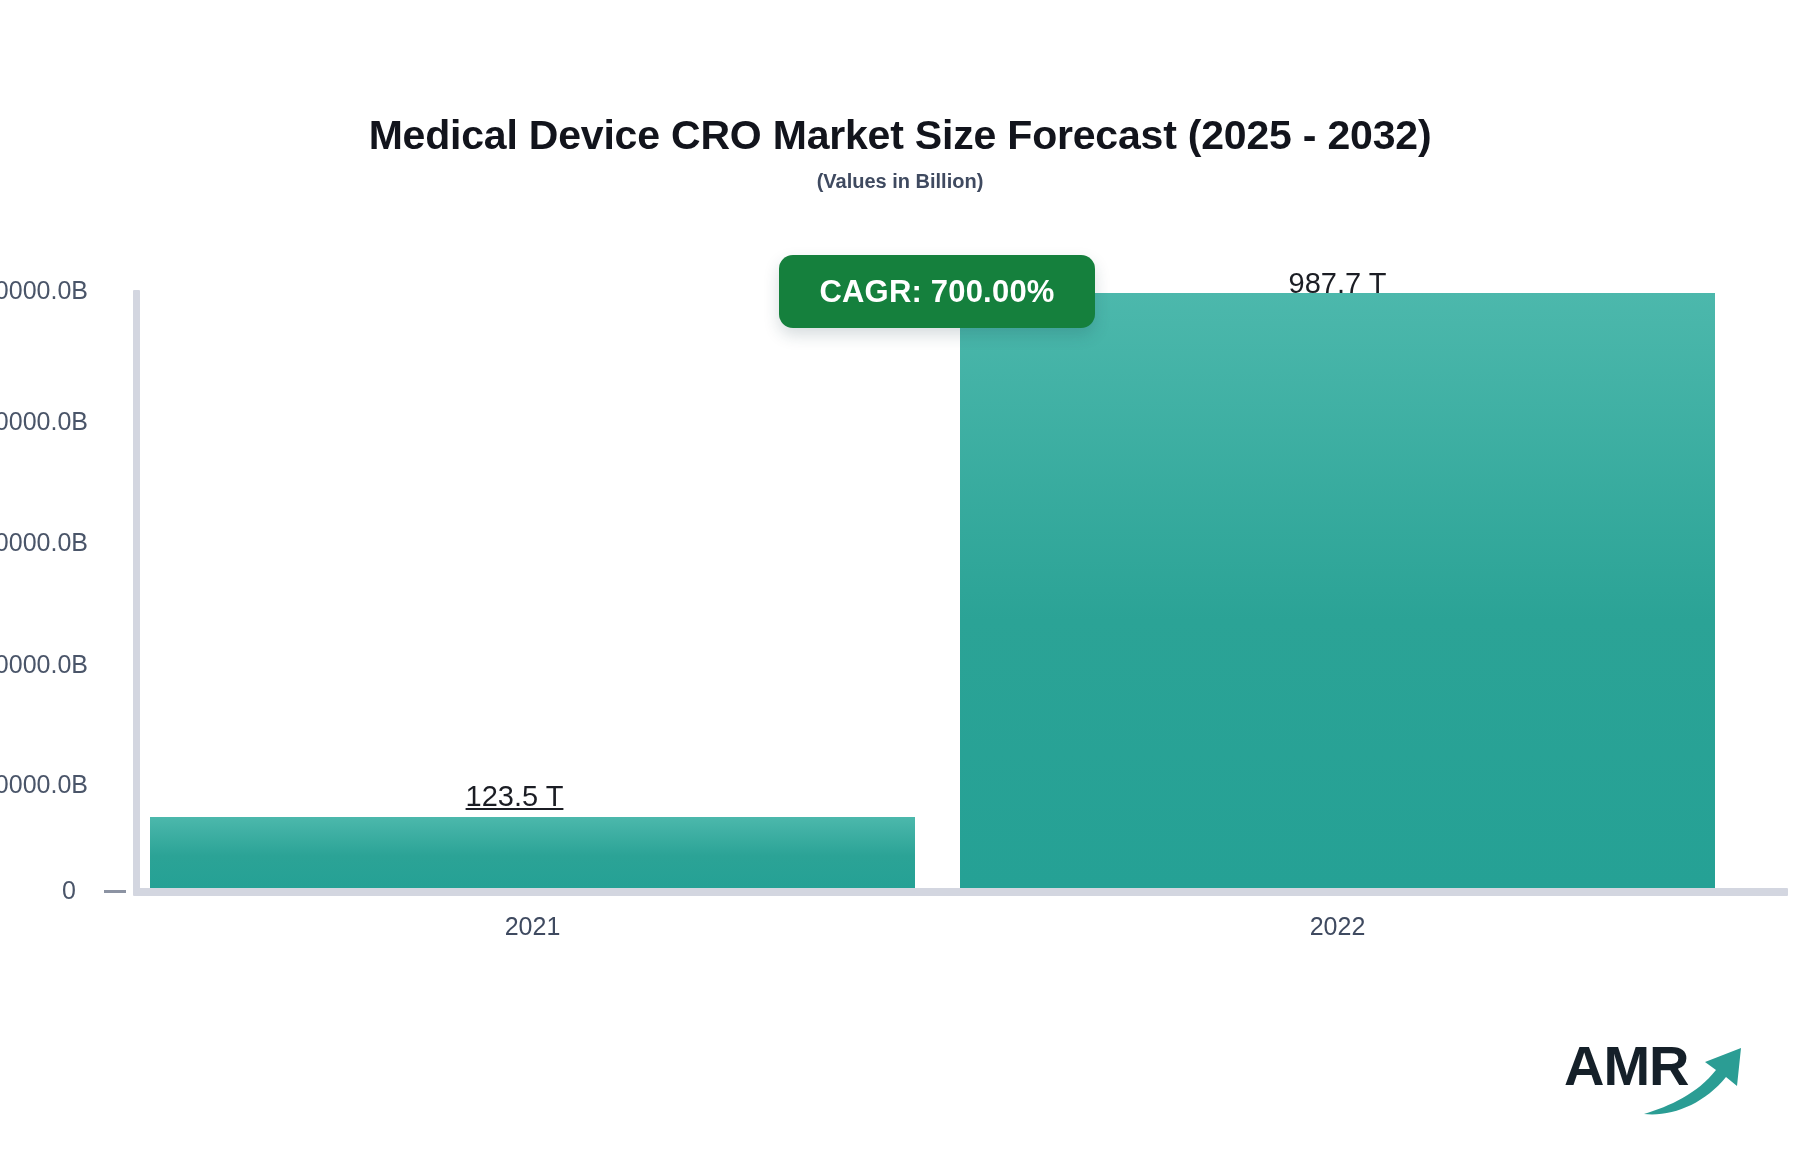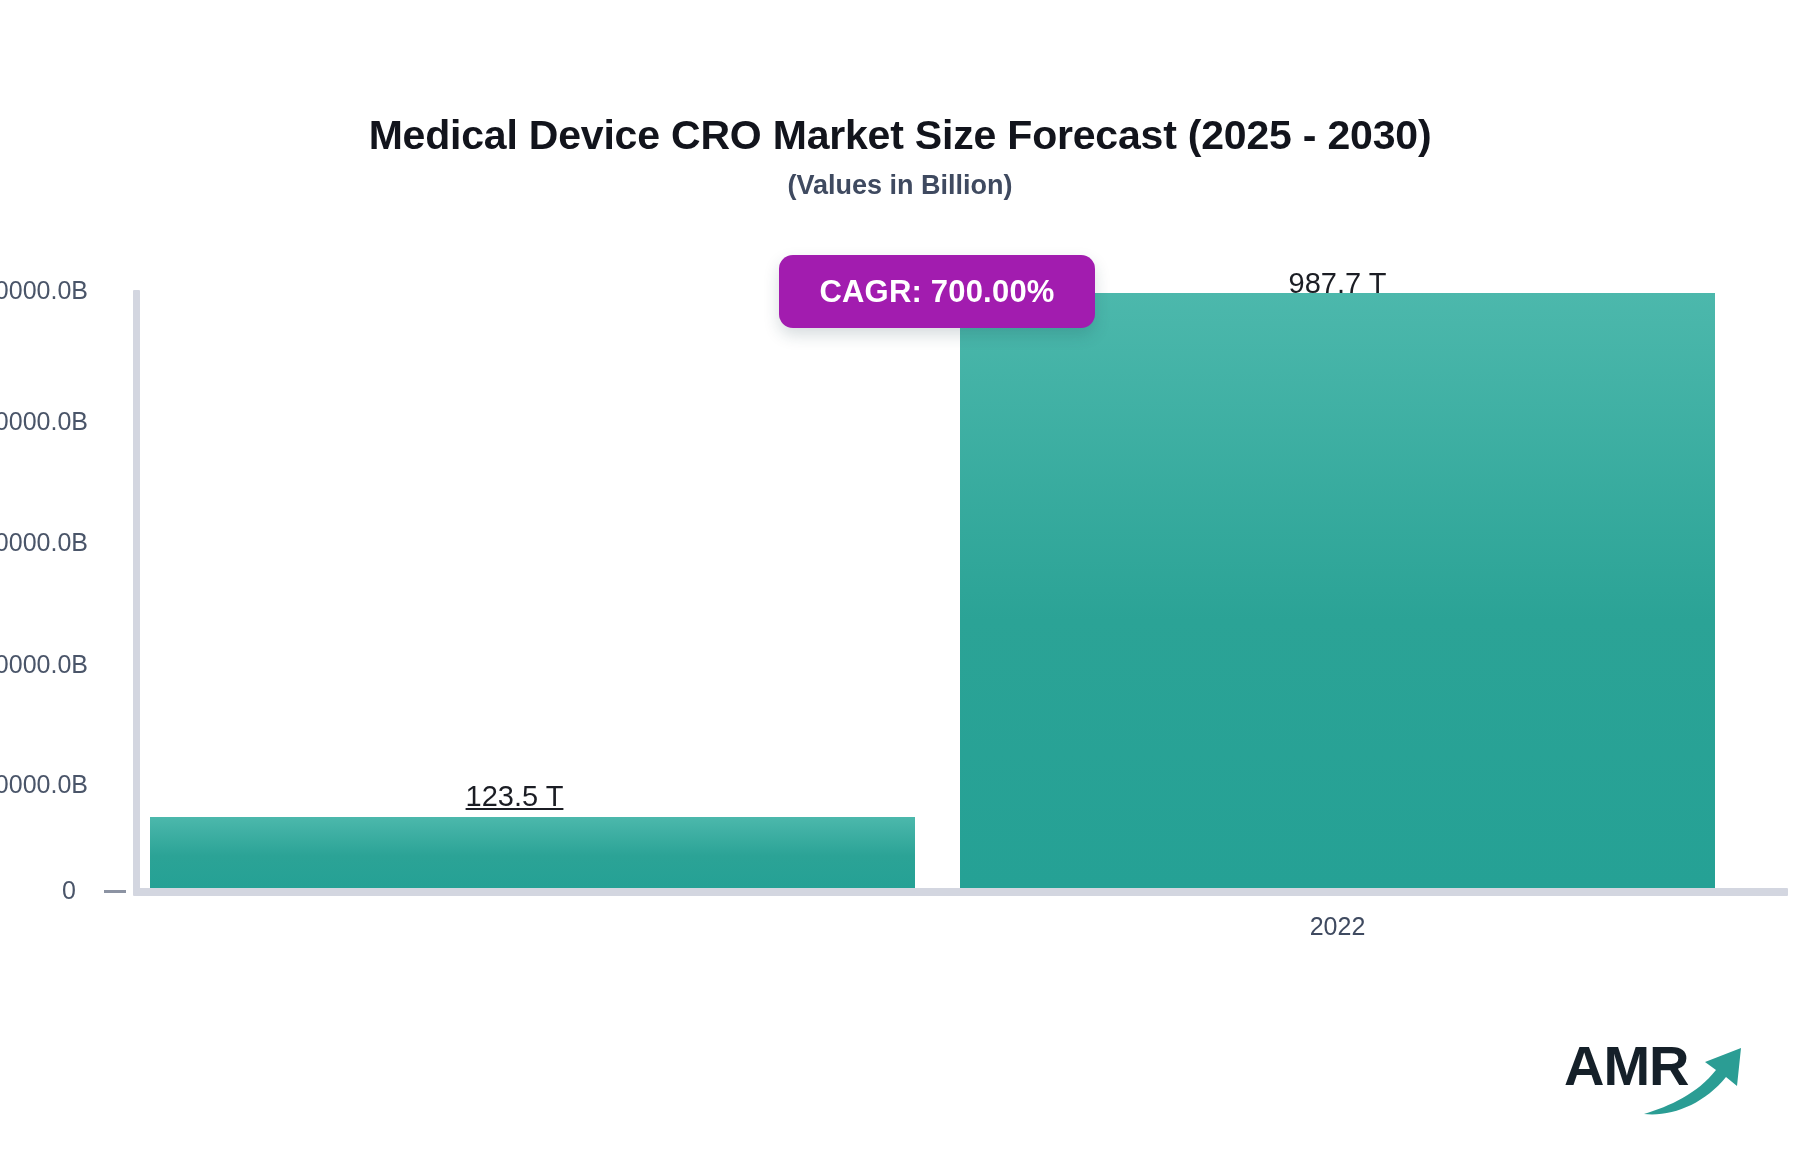--- a/index.html
+++ b/index.html
@@ -32,21 +32,21 @@
     color: #12141c;
     letter-spacing: -0.2px;
     white-space: nowrap;
   }
   .chart-subtitle {
     position: absolute;
     left: 0;
     top: 170px;
     width: 1800px;
     text-align: center;
-    font-size: 27px;
+    font-size: 20px;
     font-weight: bold;
     color: #3f4a60;
     white-space: nowrap;
   }
   
   .y-axis-line {
     position: absolute;
     left: 133px;
     top: 290px;
     width: 7px;
@@ -112,21 +112,21 @@
     white-space: nowrap;
   }
 
   
   .cagr-badge {
     position: absolute;
     left: 779px;
     top: 255px;
     width: 316px;
     height: 73px;
-    background: #a21caf;
+    background: #15803d;
     border-radius: 14px;
     box-shadow: 0 7px 16px rgba(30, 60, 70, 0.18);
     display: flex;
     align-items: center;
     justify-content: center;
     z-index: 5;
   }
   .cagr-badge span {
     color: #ffffff;
     font-size: 31px;
@@ -158,41 +158,42 @@
     position: absolute;
     left: 78px;
     top: 14px;
   }
 </style>
 </head>
 <body>
 
 <div id="canvas">
 
-  <div class="chart-title">Medical Device CRO Market Size Forecast (2025 - 2030)</div>
+  <div class="chart-title">Medical Device CRO Market Size Forecast (2025 - 2032)</div>
   <div class="chart-subtitle">(Values in Billion)</div>
 
   <div class="y-axis-line"></div>
   <div class="x-axis-line"></div>
 
   <div class="ytick" style="top:276px;">1200000.0B</div>
   <div class="ytick" style="top:407px;">1000000.0B</div>
   <div class="ytick" style="top:528px;">800000.0B</div>
   <div class="ytick" style="top:650px;">600000.0B</div>
   <div class="ytick" style="top:770px;">400000.0B</div>
 
   <div class="ytick-zero" style="top:876px;">0</div>
   <div class="ytick-dash" style="top:890px;"></div>
 
   <div class="bar" style="left:150px; top:817px; width:765px; height:71px;"></div>
   <div class="bar" style="left:960px; top:293px; width:755px; height:595px;"></div>
 
   <div class="bar-label" style="left:132px; top:780px; width:765px;text-decoration:underline;">123.5 T</div>
   <div class="bar-label" style="left:960px; top:258px; width:755px;margin-top:9px;">987.7 T</div>
 
+  <div class="xtick" style="left:150px; width:765px;">2021</div>
   <div class="xtick" style="left:960px; width:755px;">2022</div>
 
   <div class="cagr-badge">
     <span>CAGR: 700.00%</span>
   </div>
 
   <div class="amr-logo">
     <div class="amr-text">AMR</div>
     <div class="amr-arrow">
       <svg width="120" height="78" viewBox="0 0 120 78" xmlns="http://www.w3.org/2000/svg">

